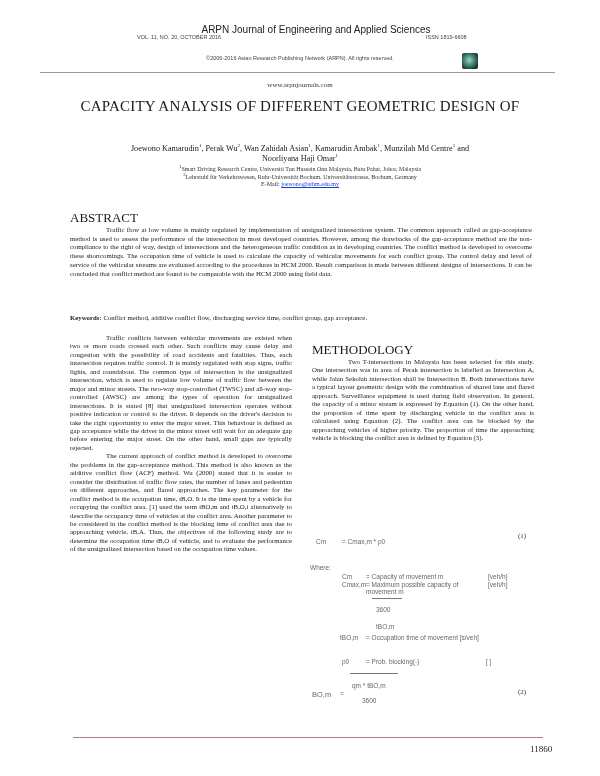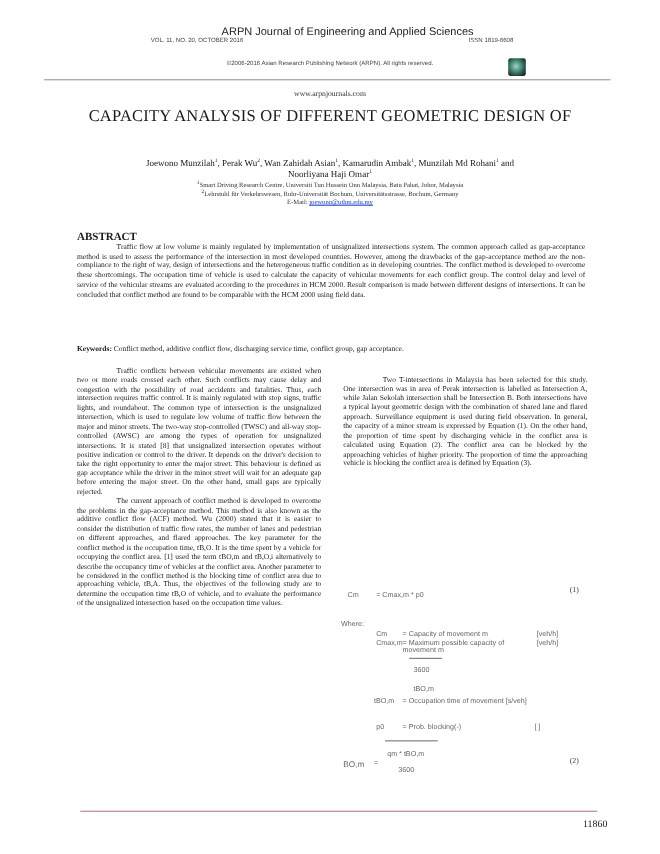--- a/index.html
+++ b/index.html
@@ -11,21 +11,21 @@
   .copy { font-family: "Liberation Sans", sans-serif; font-size: 5.5px; color: #444; width: 600px; text-align: center; left: 0; }
   .logo { width: 16px; height: 16px; border-radius: 2px;
           background: radial-gradient(circle at 45% 45%, #9fd3c7 0%, #3e7f6e 45%, #1c3d33 75%, #0d1f1a 100%); }
   .rule-top { left: 40px; width: 515px; height: 1px; background: #9a9a9a; }
   .url { width: 600px; left: 0; text-align: center; font-size: 7px; color: #333; }
   .title { width: 600px; left: 0; text-align: center; font-size: 15px; letter-spacing: 0.2px; color: #1a1a1a; line-height: 16px; }
   .authors { width: 600px; left: 0; text-align: center; font-size: 8.2px; line-height: 10px; }
   .affil { width: 600px; left: 0; text-align: center; font-size: 6px; line-height: 7.5px; color: #333; }
   .email a { color: #1a3ccc; text-decoration: underline; }
   sup { font-size: 5px; vertical-align: super; line-height: 0; }
-  .h-sec { font-weight: bold; font-size: 10px; }
+  .h-sec { font-weight: normal; font-size: 13px; }
   .para { font-size: 6.8px; line-height: 8.45px; text-align: justify; text-indent: 36px; margin: 0; }
   .col-left { left: 70px; width: 222px; }
   .col-right { left: 312px; width: 222px; }
   .abstract-box { left: 70px; width: 462px; }
   .kw { left: 70px; width: 470px; font-size: 6.8px; }
   .kw b { font-weight: bold; }
   .eq { font-family: "Liberation Sans", sans-serif; color: #666; font-size: 6.5px; margin-top: 20px; }
   .eqnum { font-size: 7px; color: #333; }
   .rule-bottom { left: 73px; width: 470px; height: 1px; background: #b08080; }
   .pagenum { font-size: 9px; color: #222; }
@@ -41,21 +41,21 @@
 <div class="abs logo" style="left:462px; top:53px;"></div>
 <div class="abs rule-top" style="top:72px;"></div>
 <div class="abs url" style="top:81px;">www.arpnjournals.com</div>
 
 <div class="abs title" style="top:98px;">
   <div>CAPACITY ANALYSIS OF DIFFERENT GEOMETRIC DESIGN OF</div>
 </div>
 
 <div class="abs authors" style="top:144px;">
   <div>
-    <span><span>Joewono Munzilah</span><sup>1</sup><span>, </span></span><span><span>Perak Wu</span><sup>2</sup><span>, </span></span><span><span>Wan Zahidah Asian</span><sup>1</sup><span>, </span></span><span><span>Kamarudin Ambak</span><sup>1</sup><span>, </span></span><span><span>Munzilah Md Rohani</span><sup>1</sup><span> and</span></span>
+    <span><span>Joewono Kamarudin</span><sup>1</sup><span>, </span></span><span><span>Perak Wu</span><sup>2</sup><span>, </span></span><span><span>Wan Zahidah Asian</span><sup>1</sup><span>, </span></span><span><span>Kamarudin Ambak</span><sup>1</sup><span>, </span></span><span><span>Munzilah Md Centre</span><sup>1</sup><span> and</span></span>
   </div>
   <div><span>Noorliyana Haji Omar</span><sup>1</sup></div>
 </div>
 <div class="abs affil" style="top:166px;">
   <div><sup>1</sup><span>Smart Driving Research Centre, Universiti Tun Hussein Onn Malaysia, Batu Pahat, Johor, Malaysia</span></div>
   <div><sup>2</sup><span>Lehrstuhl für Verkehrswesen, Ruhr-Universität Bochum, Universitätsstrasse, Bochum, Germany</span></div>
   <div class="email"><span>E-Mail: </span><a>joewono@uthm.edu.my</a></div>
 </div>
 
 <div class="abs abstract-box" style="top:210px;">
@@ -64,20 +64,21 @@
 </div>
 
 <div class="abs kw" style="top:314px;"><b>Keywords:</b><span> Conflict method, additive conflict flow, discharging service time, conflict group, gap acceptance.</span></div>
 
 <div class="abs col-left" style="top:334px;">
   <p class="para">Traffic conflicts between vehicular movements are existed when two or more roads crossed each other. Such conflicts may cause delay and congestion with the possibility of road accidents and fatalities. Thus, each intersection requires traffic control. It is mainly regulated with stop signs, traffic lights, and roundabout. The common type of intersection is the unsignalized intersection, which is used to regulate low volume of traffic flow between the major and minor streets. The two-way stop-controlled (TWSC) and all-way stop-controlled (AWSC) are among the types of operation for unsignalized intersections. It is stated [8] that unsignalized intersection operates without positive indication or control to the driver. It depends on the driver's decision to take the right opportunity to enter the major street. This behaviour is defined as gap acceptance while the driver in the minor street will wait for an adequate gap before entering the major street. On the other hand, small gaps are typically rejected.</p>
   <p class="para">The current approach of conflict method is developed to overcome the problems in the gap-acceptance method. This method is also known as the additive conflict flow (ACF) method. Wu (2000) stated that it is easier to consider the distribution of traffic flow rates, the number of lanes and pedestrian on different approaches, and flared approaches. The key parameter for the conflict method is the occupation time, tB,O. It is the time spent by a vehicle for occupying the conflict area. [1] used the term tBO,m and tB,O,i alternatively to describe the occupancy time of vehicles at the conflict area. Another parameter to be considered in the conflict method is the blocking time of conflict area due to approaching vehicle, tB,A. Thus, the objectives of the following study are to determine the occupation time tB,O of vehicle, and to evaluate the performance of the unsignalized intersection based on the occupation time values.</p>
 </div>
 
 <div class="abs col-right" style="top:342px;">
+  <div class="h-sec">METHODOLOGY</div>
   <p class="para">Two T-intersections in Malaysia has been selected for this study. One intersection was in area of Perak intersection is labelled as Intersection A, while Jalan Sekolah intersection shall be Intersection B. Both intersections have a typical layout geometric design with the combination of shared lane and flared approach. Surveillance equipment is used during field observation. In general, the capacity of a minor stream is expressed by Equation (1). On the other hand, the proportion of time spent by discharging vehicle in the conflict area is calculated using Equation (2). The conflict area can be blocked by the approaching vehicles of higher priority. The proportion of time the approaching vehicle is blocking the conflict area is defined by Equation (3).</p>
 </div>
 
 <div class="abs eq" style="left:316px; top:518px;">Cm</div>
 <div class="abs eq" style="left:342px; top:518px;">= Cmax,m * p0</div>
 <div class="abs eqnum" style="left:518px; top:532px;">(1)</div>
 <div class="abs eq" style="left:310px; top:544px;">Where:</div>
 
 <div class="abs eq" style="left:342px; top:553px;">Cm</div>
 <div class="abs eq" style="left:366px; top:553px;">= Capacity of movement m</div>

